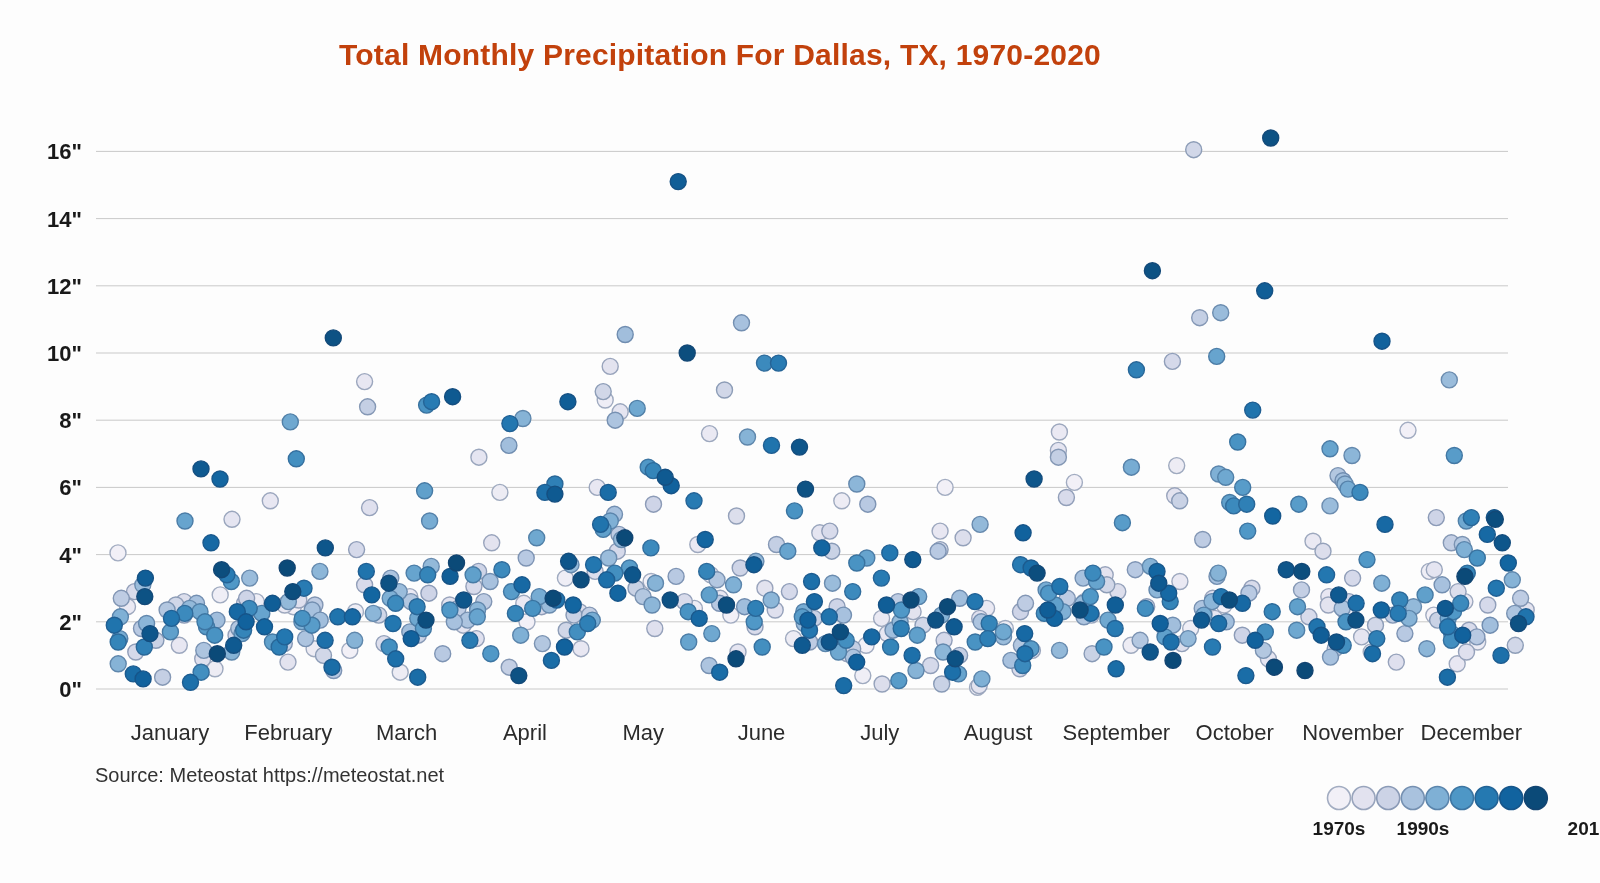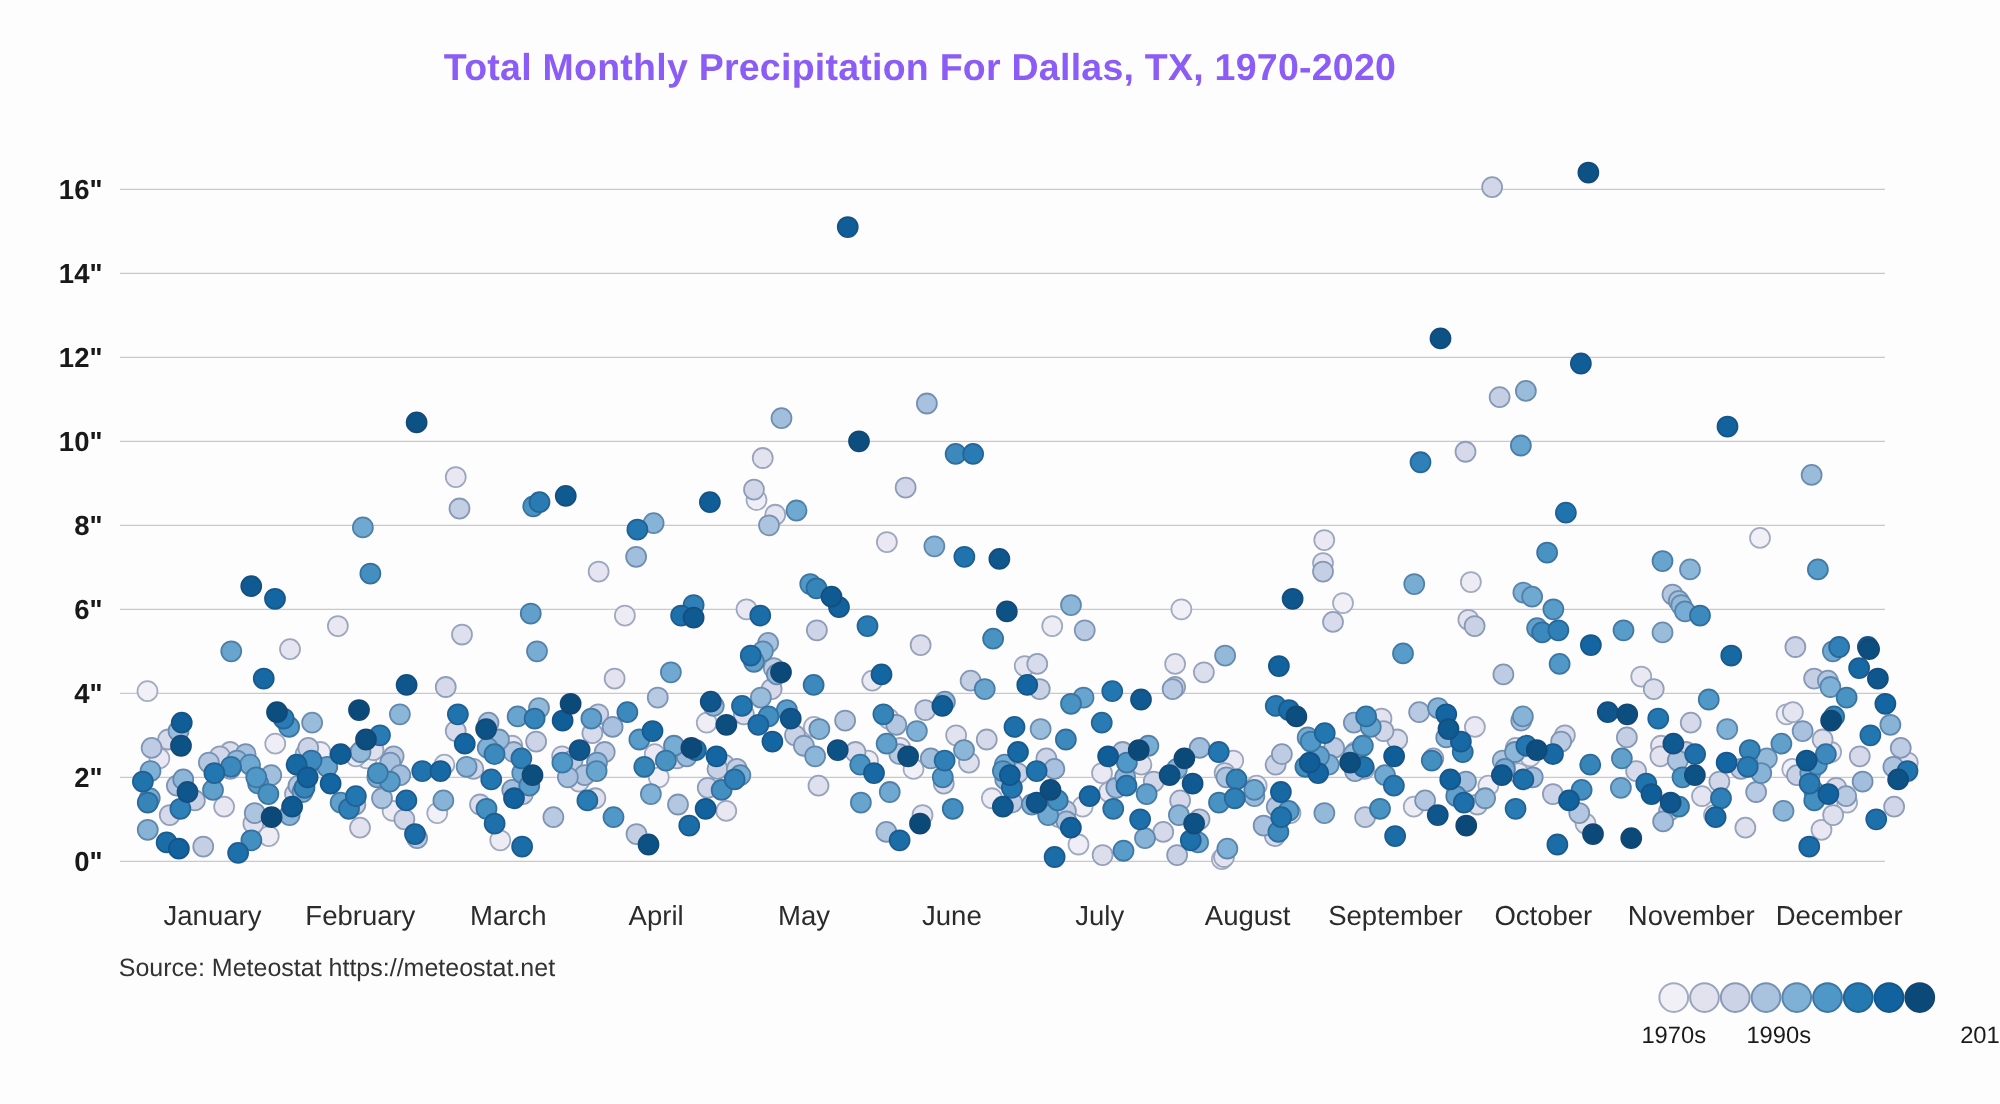--- a/index.html
+++ b/index.html
@@ -1,26 +1,26 @@
 <!DOCTYPE html>
 <html><head>
 <meta charset="utf-8">
 <style>
   html,body{margin:0;padding:0;background:#fdfdfd;}
   .stage{position:relative;width:1600px;height:883px;background:#fdfdfd;overflow:hidden;
          font-family:"Liberation Sans",sans-serif;}
   .title{position:absolute;top:38px;left:0;width:1440px;text-align:center;
-         font-size:30px;font-weight:700;color:#8b5cf6;letter-spacing:.2px;padding-left:16px;}
+         font-size:30px;font-weight:700;color:#c2410c;letter-spacing:.2px;}
   #chart{position:absolute;top:0;left:0;}
   .ytick{font-family:"Liberation Sans",sans-serif;font-size:22px;font-weight:700;fill:#191919;}
   .xlabel{font-family:"Liberation Sans",sans-serif;font-size:22px;font-weight:400;fill:#2b2b2b;}
   .source{position:absolute;left:95px;top:762px;font-size:20px;line-height:27px;color:#323232;text-align:right;}
   .source .station-name{font-weight:700;color:#141414;}
   .legend-label{position:absolute;top:818px;transform:translateX(-50%);
-                font-size:19px;font-weight:400;color:#1a1a1a;white-space:nowrap;}
+                font-size:19px;font-weight:700;color:#1a1a1a;white-space:nowrap;}
 </style>
 </head>
 <body>
 
 <div class="stage">
   <div class="title">Total Monthly Precipitation For Dallas, TX, 1970-2020</div>
 
   <svg id="chart" width="1600" height="883" viewBox="0 0 1600 883">
       <line x1="96" y1="689" x2="1508" y2="689" stroke="#c9c9c9" stroke-width="1"></line>
       <text x="82" y="697" text-anchor="end" class="ytick">0"</text>

